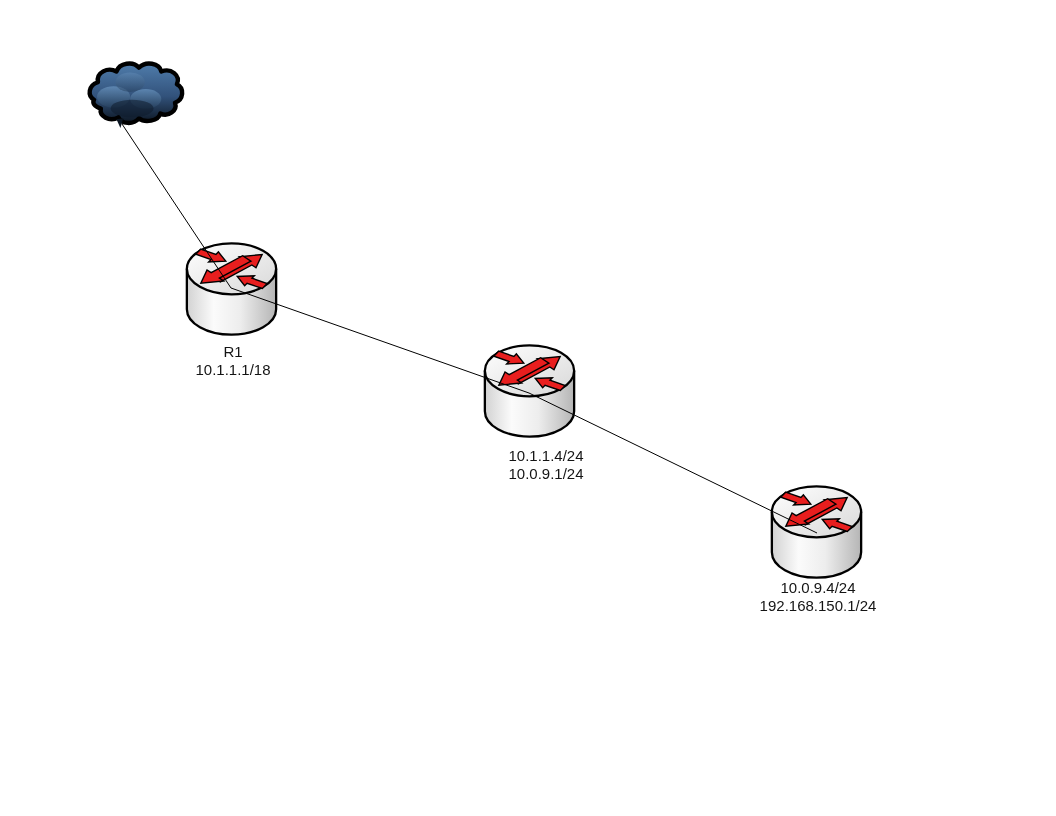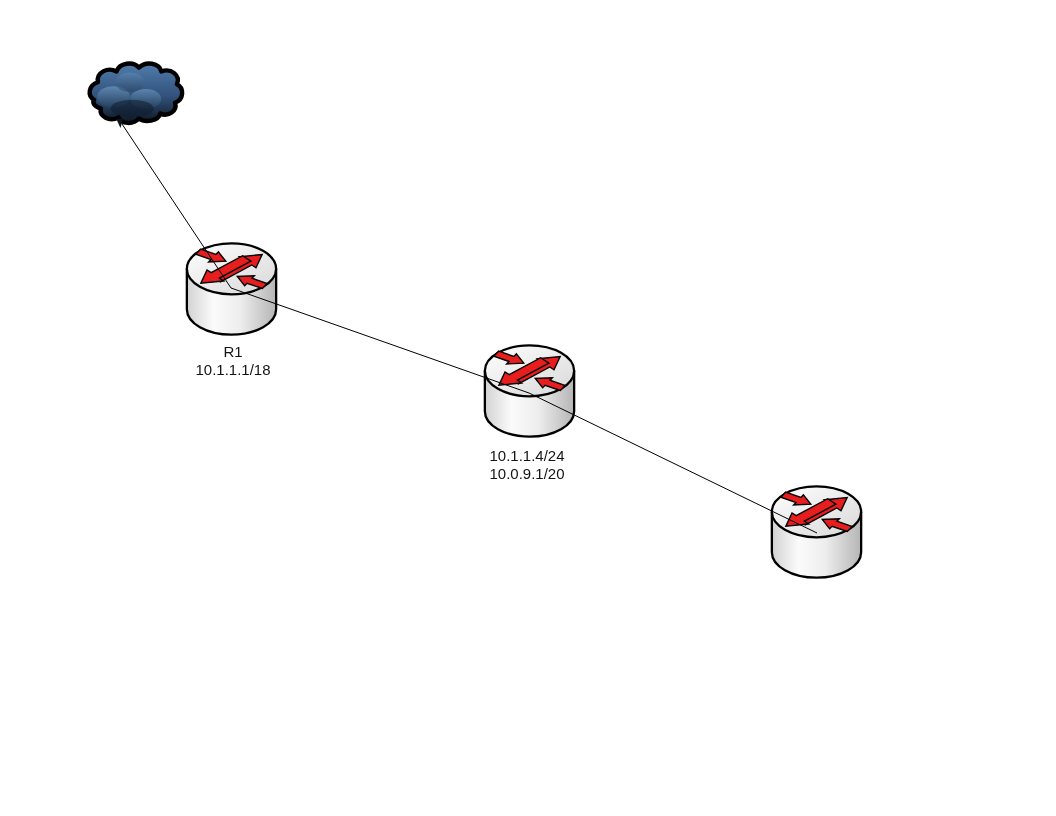--- a/index.html
+++ b/index.html
@@ -88,18 +88,22 @@
   <svg class="links-layer" width="1056" height="816">
     <line x1="122" y1="124" x2="231" y2="288" stroke="#000000" stroke-width="1"></line>
     <line x1="231" y1="288" x2="529" y2="393" stroke="#000000" stroke-width="1"></line>
     <line x1="529" y1="393" x2="817" y2="533" stroke="#000000" stroke-width="1"></line>
   </svg>
 
   <div class="node-label" style="left:233px;top:343px;">
     <div>R1</div>
     <div>10.1.1.1/18</div>
   </div>
-  <div class="node-label" style="left:527px;top:447px;">
+  <div class="node-label" style="left:546px;top:447px;">
     <div>10.1.1.4/24</div>
-    <div>10.0.9.1/20</div>
+    <div>10.0.9.1/24</div>
+  </div>
+  <div class="node-label" style="left:818px;top:579px;">
+    <div>10.0.9.4/24</div>
+    <div>192.168.150.1/24</div>
   </div>
 
 </div>
 
 </body></html>

